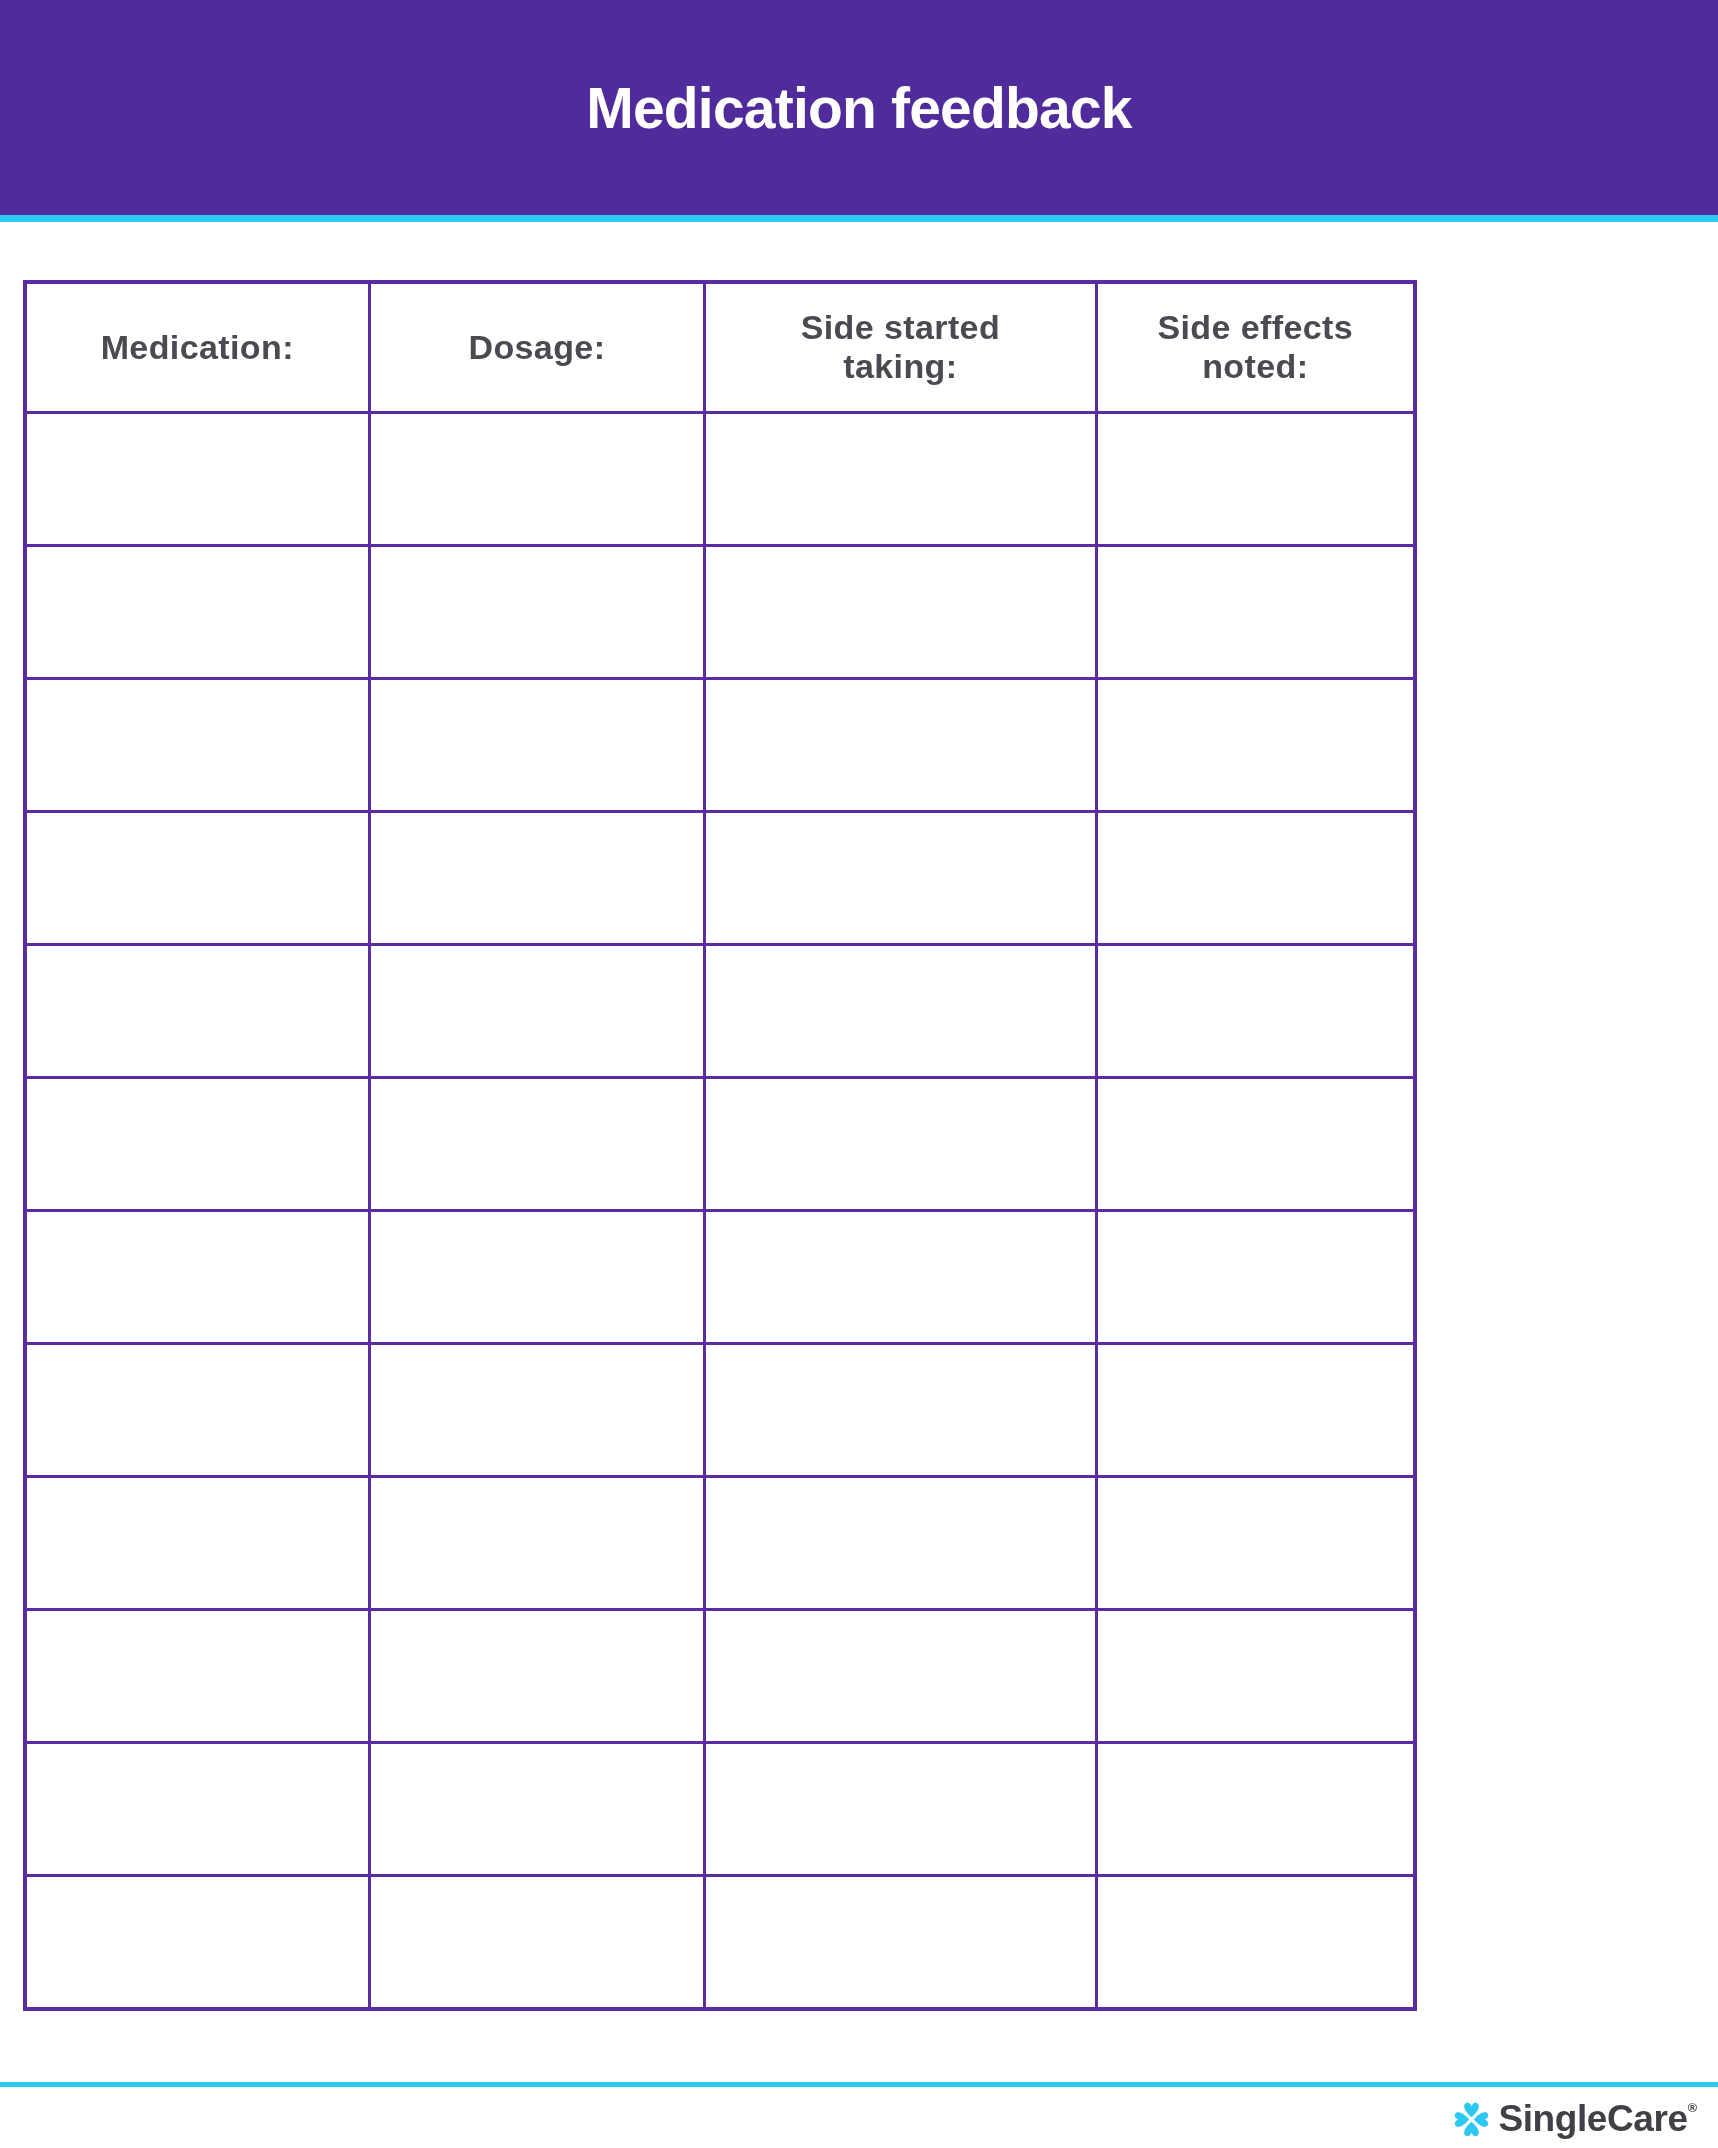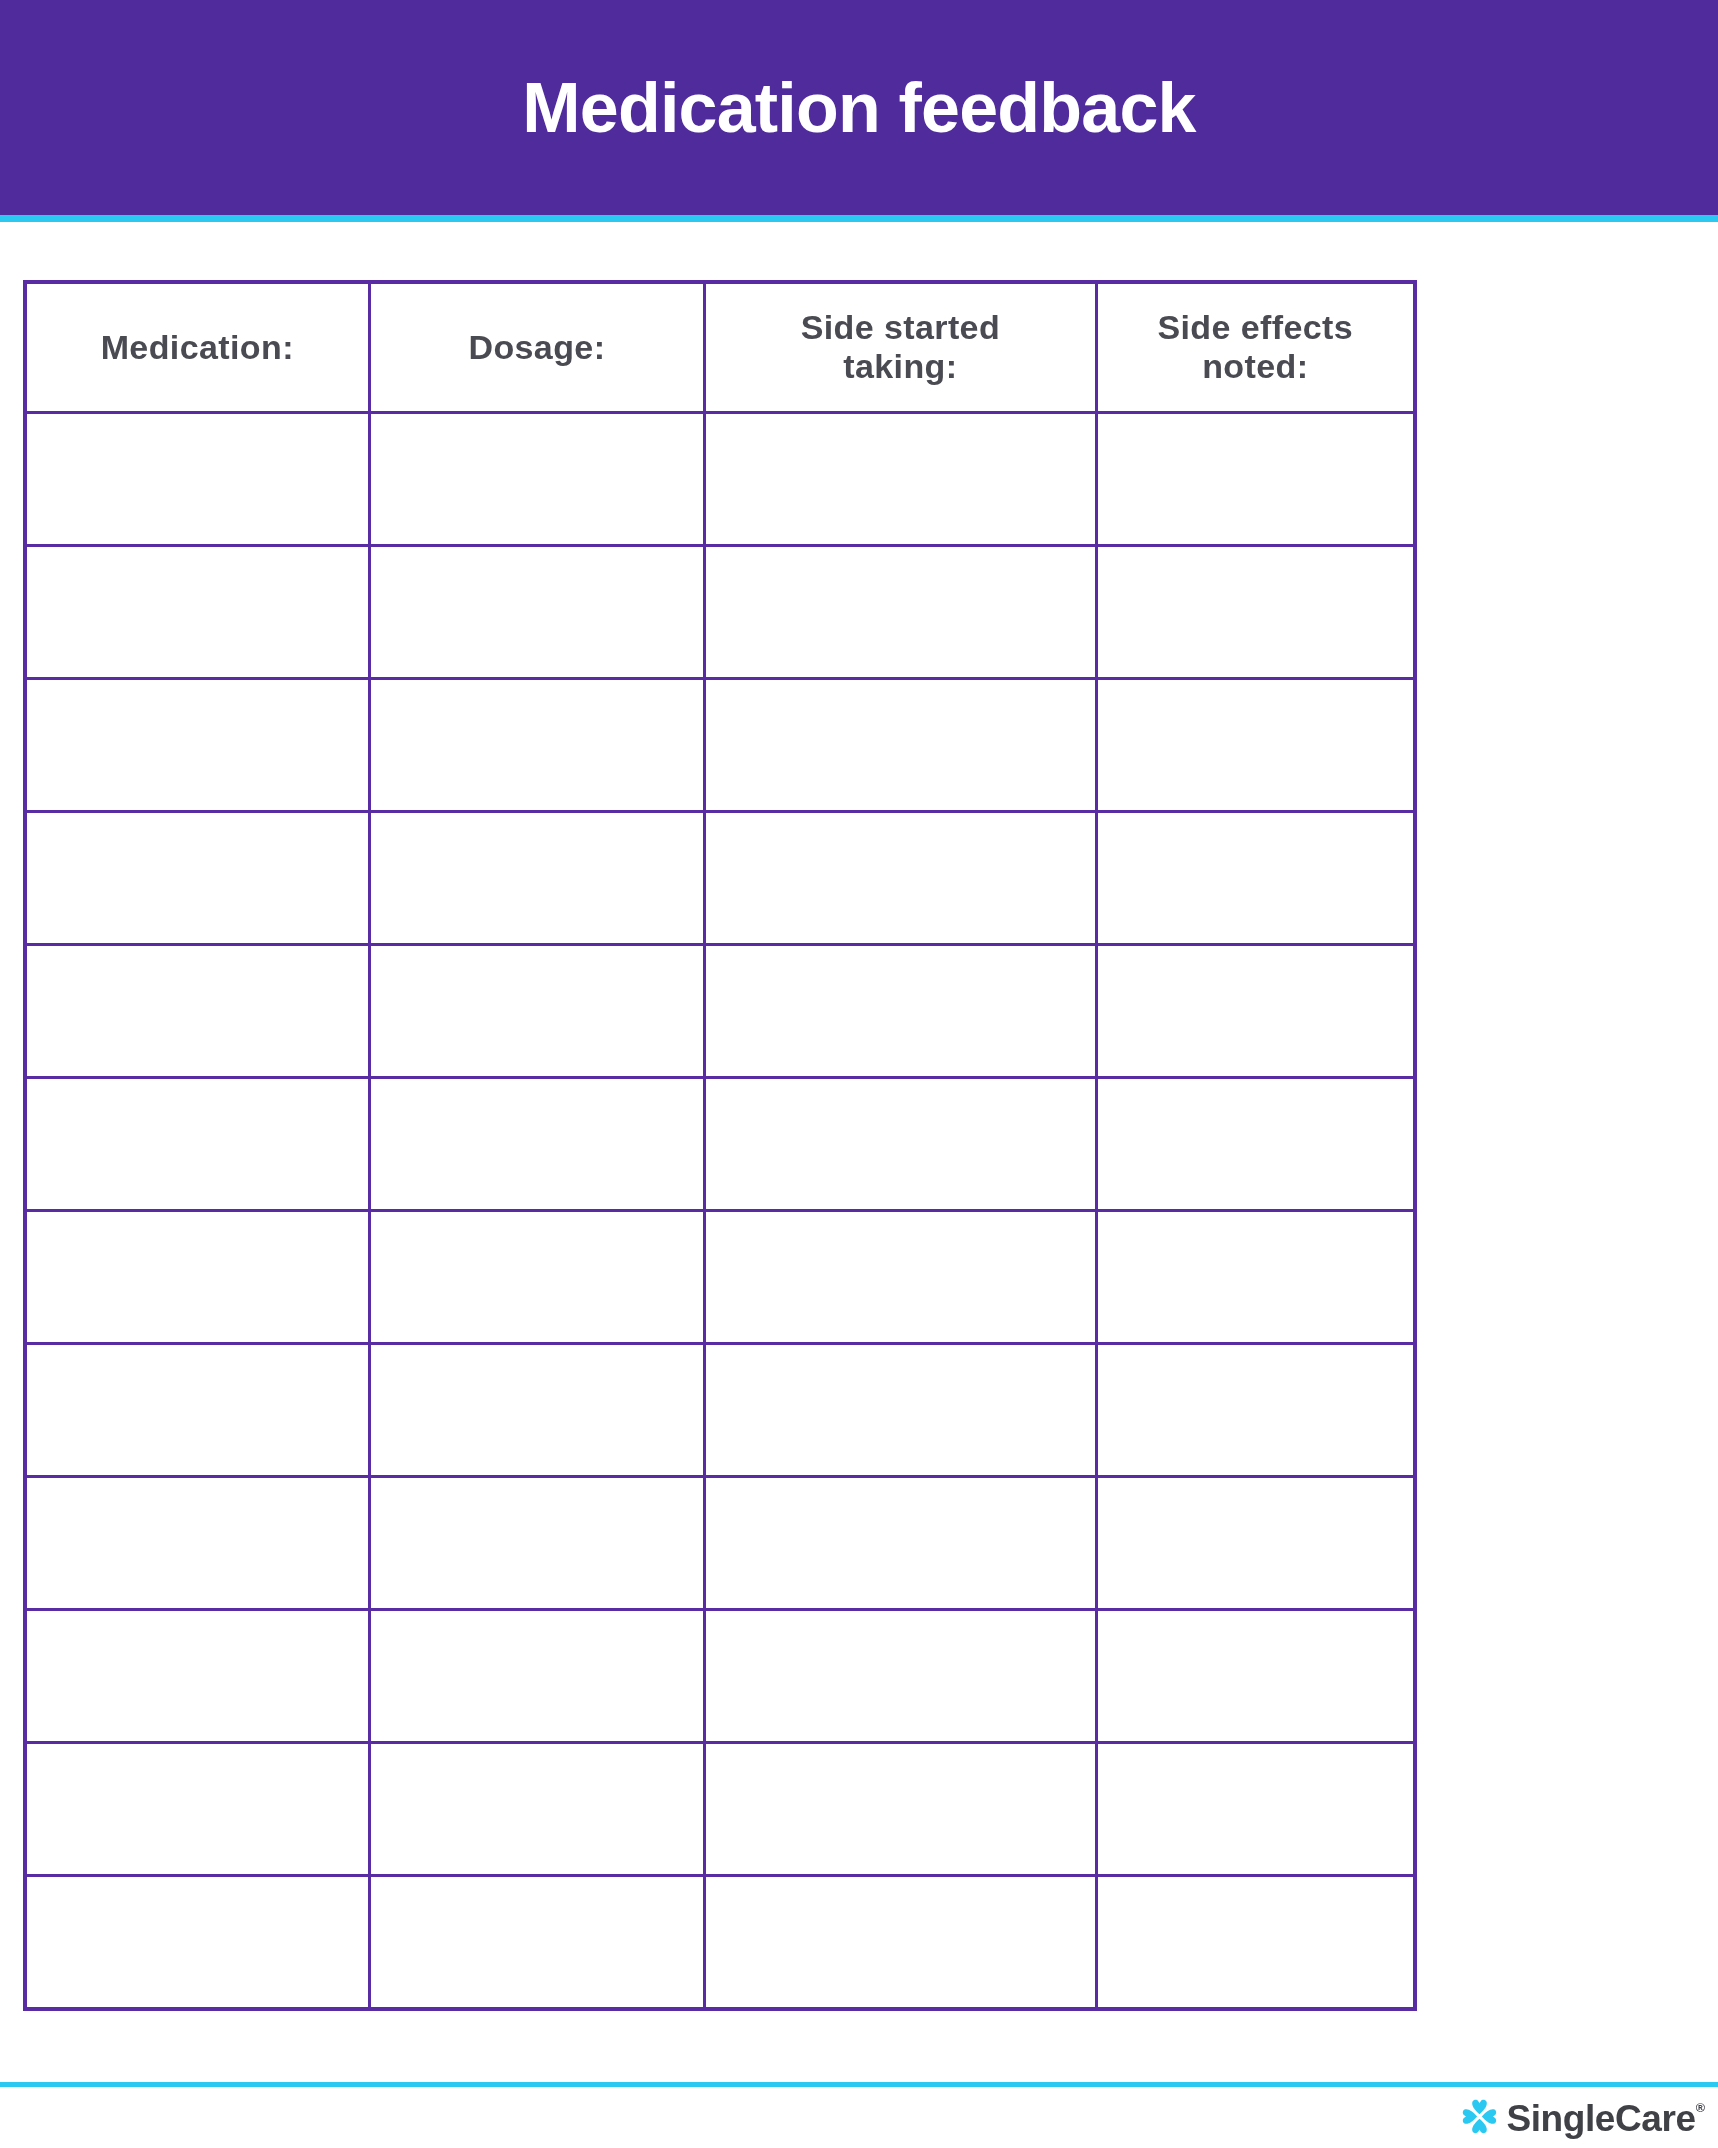--- a/index.html
+++ b/index.html
@@ -20,21 +20,21 @@
     width: 100%;
     height: 215px;
     background: #4f2b9c;
     display: flex;
     align-items: center;
     justify-content: center;
   }
   .banner h1 {
     margin: 0;
     color: #ffffff;
-    font-size: 70px;
+    font-size: 57px;
     font-weight: bold;
     letter-spacing: -0.8px;
   }
   .accent-strip {
     width: 100%;
     height: 6.7px;
     background: #2bc9f2;
   }
   
   .table-wrap {
@@ -74,22 +74,23 @@
     position: absolute;
     left: 0;
     top: 2082px;
     width: 100%;
     height: 5px;
     background: #2bc9f2;
   }
   .logo {
     position: absolute;
     top: 2098px;
-    right: 13px;
+    right: 21px;
     display: flex;
+    align-items: center;
   }
   .logo svg {
     width: 37px;
     height: 37px;
     margin-right: 8.4px;
   }
   .logo-text {
     font-size: 37px;
     font-weight: bold;
     color: #3f4147;

